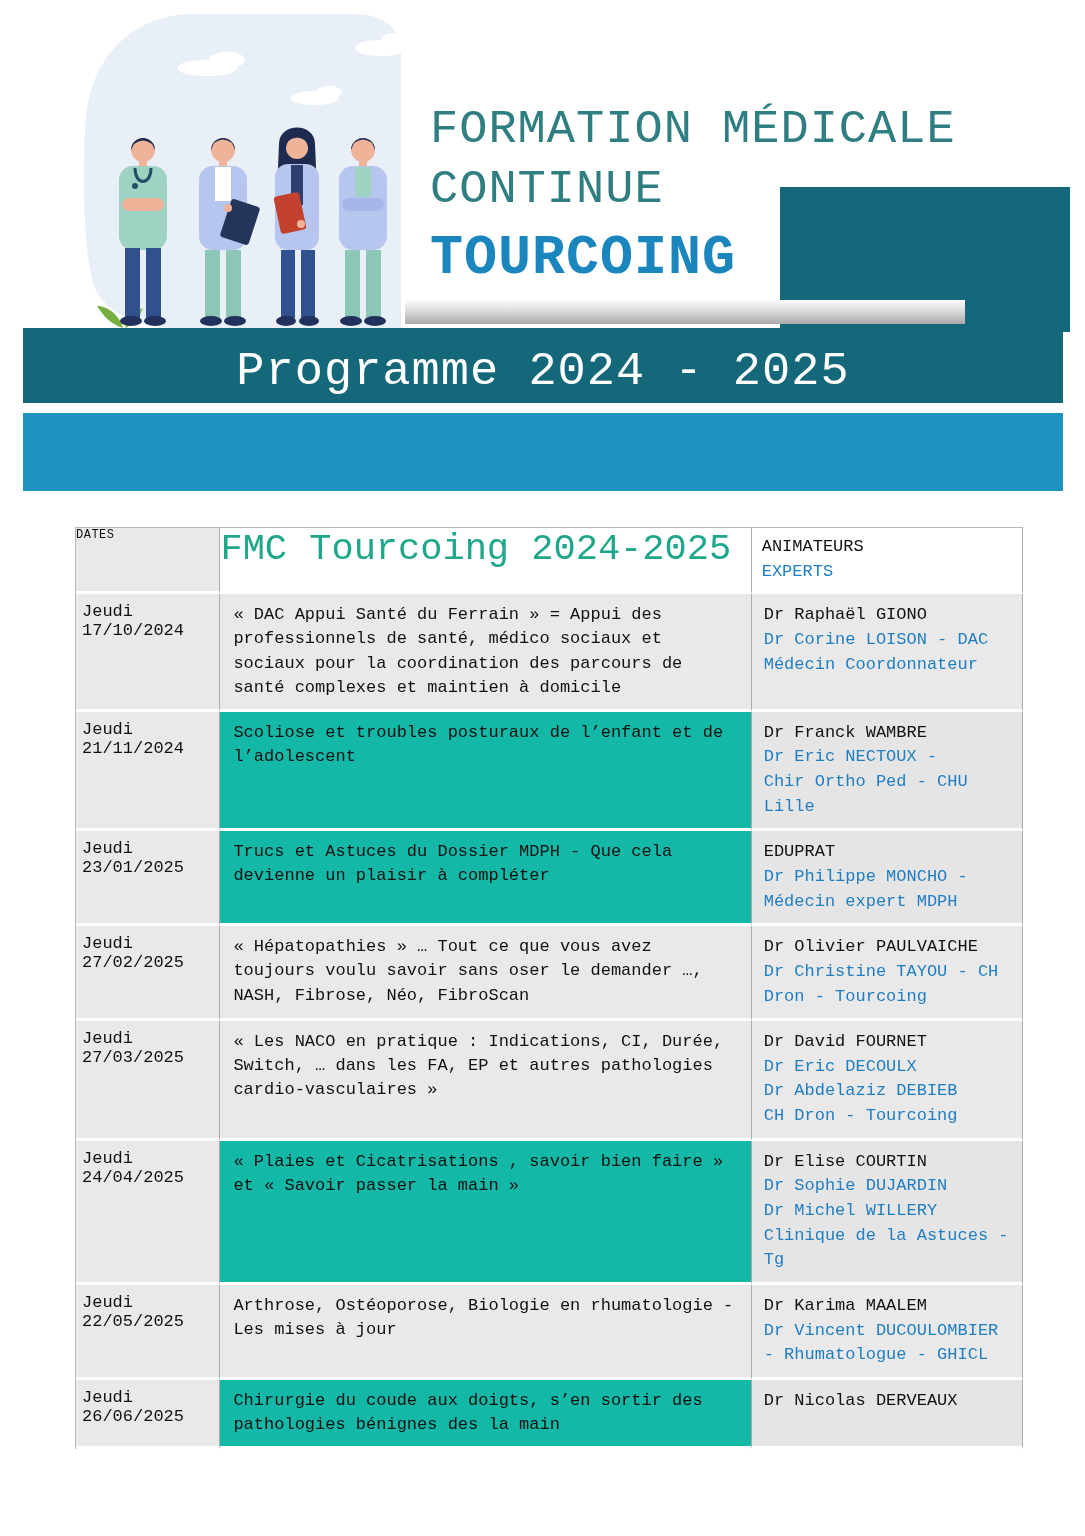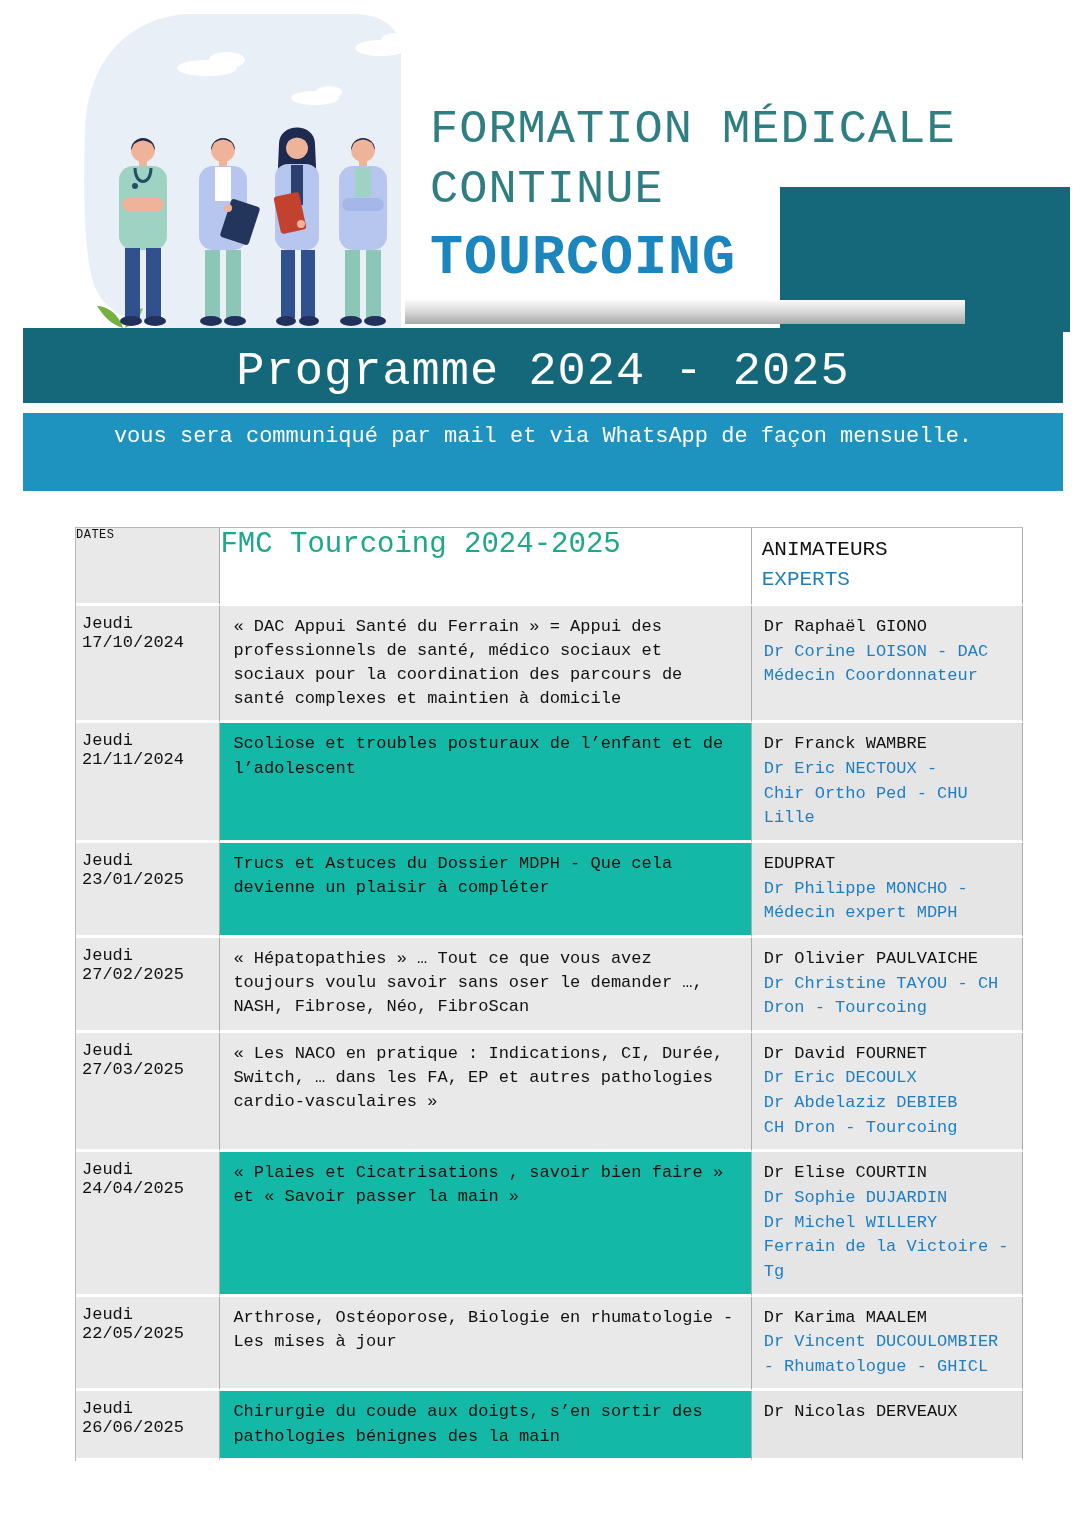--- a/index.html
+++ b/index.html
@@ -101,26 +101,26 @@
   .schedule thead th{height:64px;}
   .h-dates{
     background:var(--cell-gray);
     font-weight:bold;
     font-size:12px;
     letter-spacing:.5px;
     text-align:center;
     vertical-align:middle;
   }
   .h-title{
-    font-size:29px;
+    font-size:37px;
     color:var(--title-green);
     text-align:center;
     vertical-align:middle;
   }
-  .h-experts{padding:7px 10px;font-size:21px;line-height:1.45;}
+  .h-experts{padding:7px 10px;font-size:17px;line-height:1.45;}
   .h-experts .experts-label{color:var(--link-blue);}
   .cell-date{
     background:var(--cell-gray);
     font-weight:bold;
     text-align:center;
     vertical-align:middle;
     padding:8px 6px;
     width:140px;
   }
   .cell-date.red{color:var(--alert-red);}
@@ -225,21 +225,20 @@
     <div class="brand-line">FORMATION MÉDICALE</div>
     <div class="brand-line">CONTINUE</div>
     <div class="brand-city">TOURCOING</div>
   </div>
 
   <div class="banner-dark">
     <span>Programme 2024 - 2025</span>
   </div>
 
   <div class="banner-light">
-    <div>vous sera communiqué  par mail et via WhatsApp de façon mensuelle.</div>
   </div>
 
   <table class="schedule">
     <thead>
       <tr>
         <th class="h-dates">DATES</th>
         <th class="h-title">FMC Tourcoing 2024-2025</th>
         <th class="h-experts">
           <div class="animateurs-label">ANIMATEURS</div>
           <div class="experts-label">EXPERTS</div>
@@ -293,21 +292,21 @@
             <div class="expert">CH Dron - Tourcoing</div>
           </td>
         </tr>
         <tr>
           <td class="cell-date">Jeudi 24/04/2025</td>
           <td class="cell-topic">« Plaies et Cicatrisations , savoir bien faire » et «  Savoir passer la main »</td>
           <td class="cell-experts">
             <div class="animateur">Dr Elise COURTIN</div>
             <div class="expert">Dr Sophie DUJARDIN</div>
             <div class="expert">Dr Michel WILLERY</div>
-            <div class="expert">Ferrain de la Victoire - Tg</div>
+            <div class="expert">Clinique de la Astuces - Tg</div>
           </td>
         </tr>
         <tr class="shaded">
           <td class="cell-date">Jeudi  22/05/2025</td>
           <td class="cell-topic">Arthrose, Ostéoporose, Biologie en rhumatologie - Les mises à jour</td>
           <td class="cell-experts">
             <div class="animateur">Dr Karima MAALEM</div>
             <div class="expert">Dr Vincent DUCOULOMBIER</div>
             <div class="expert">- Rhumatologue - GHICL</div>
           </td>

